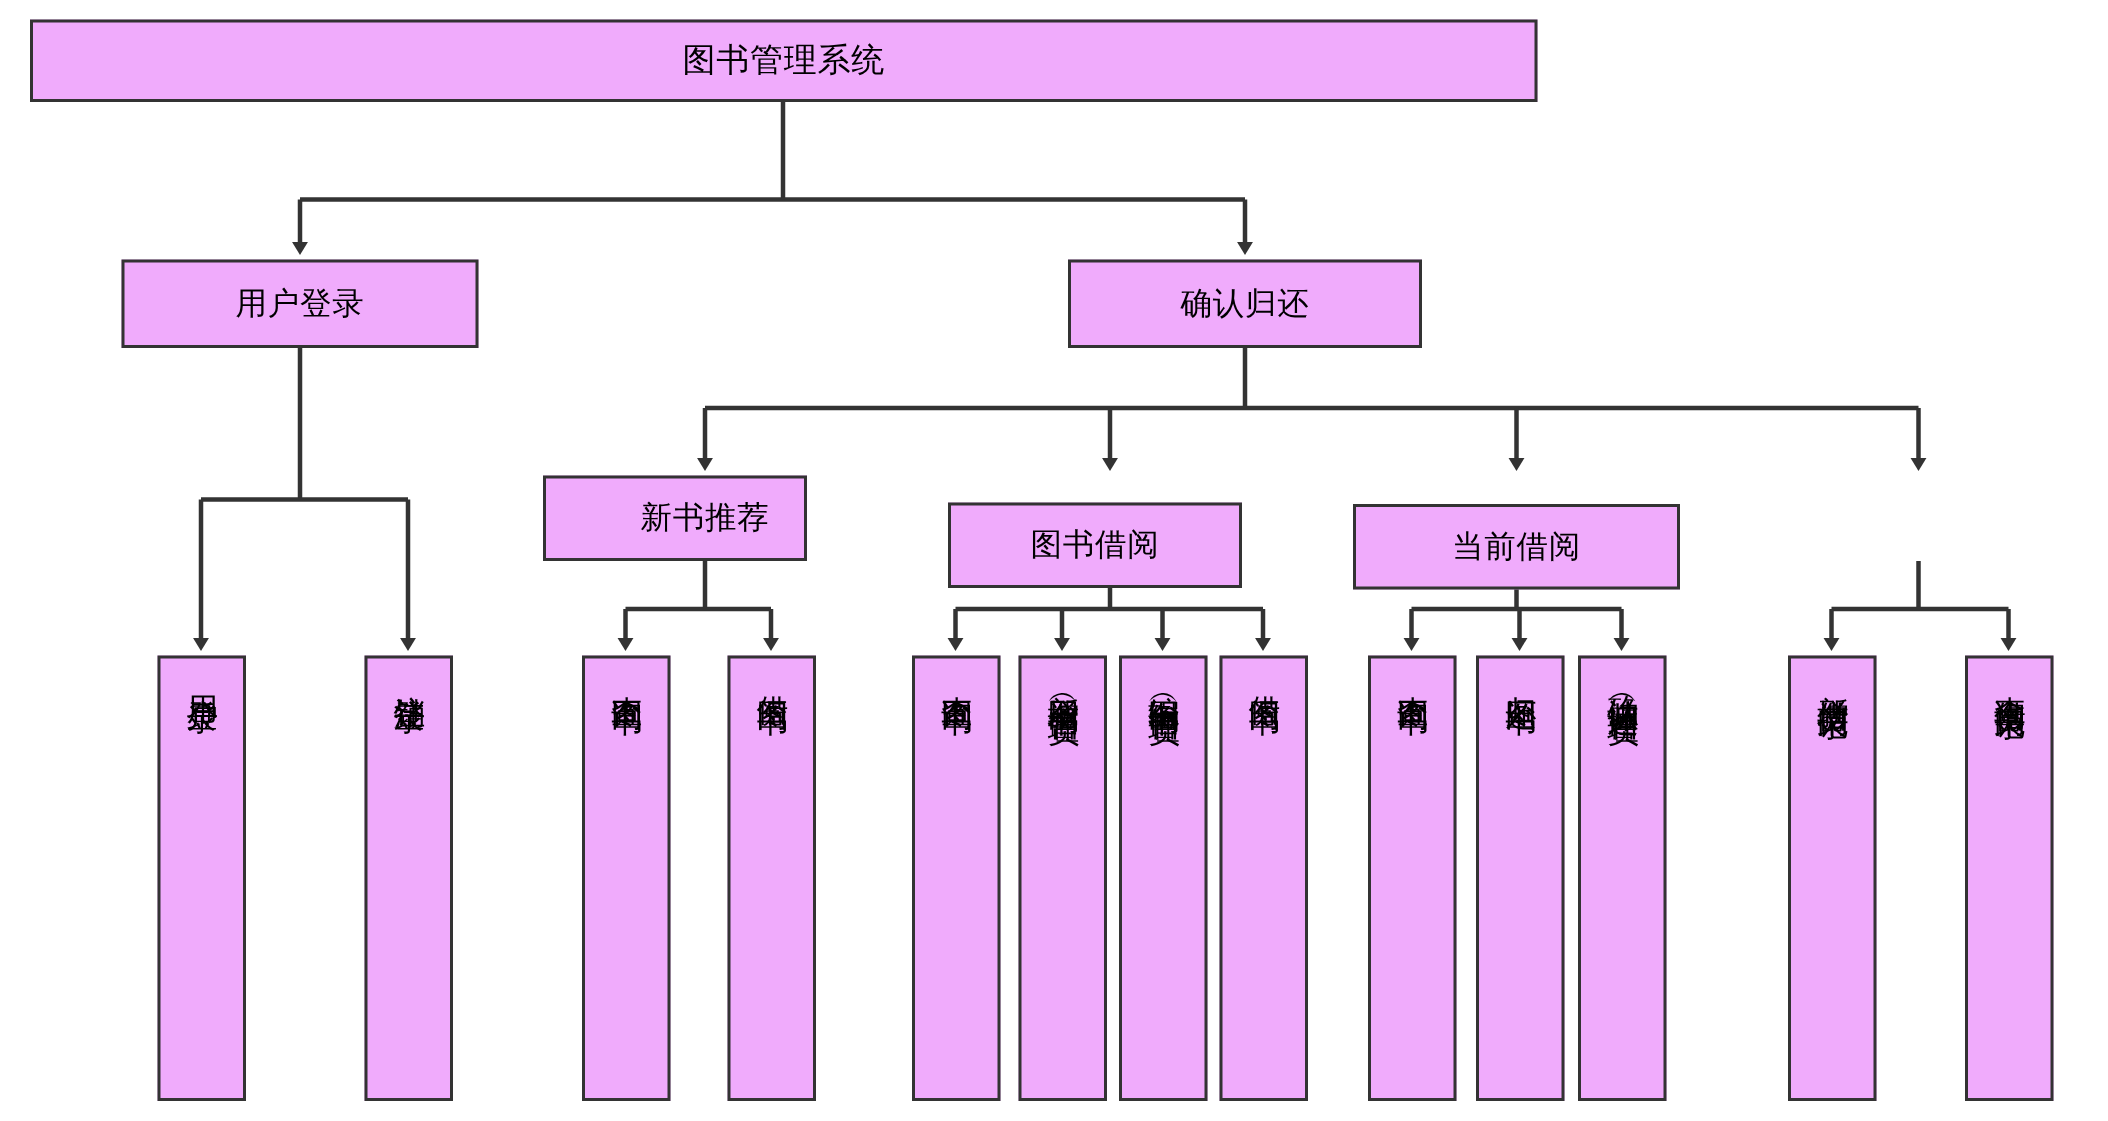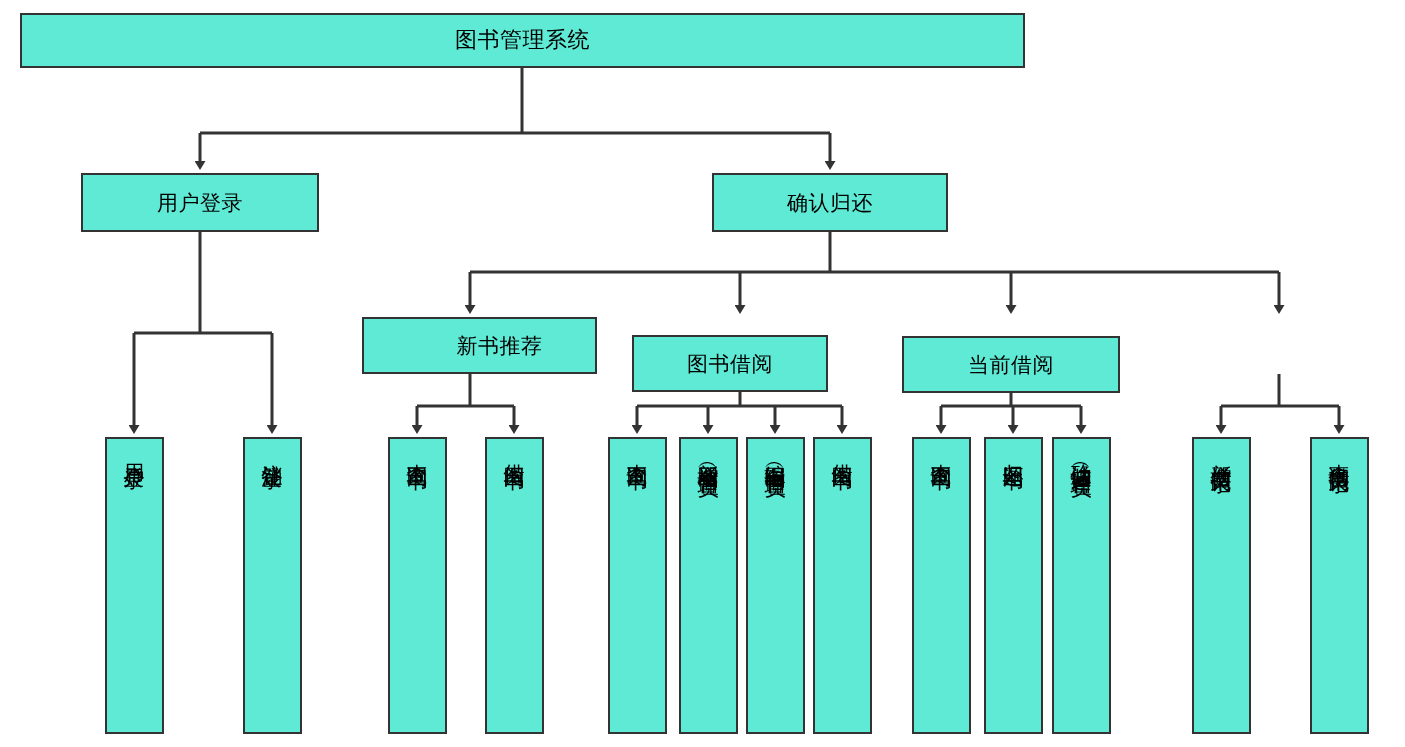--- a/index.html
+++ b/index.html
@@ -22,21 +22,21 @@
     position: absolute;
     left: 0;
     top: 0;
     width: 1405px;
     height: 747px;
     pointer-events: none;
   }
   .node {
     position: absolute;
     box-sizing: border-box;
-    background: #5eead4;
+    background: #f0abfc;
     border: 2px solid #333333;
     display: flex;
     align-items: center;
     justify-content: center;
     color: #000000;
     line-height: 1.12;
   }
   .node .label {
     display: block;
     text-align: center;
@@ -144,21 +144,21 @@
     <span class="label">图书管理系统</span>
   </div>
 
   <div class="node horiz" id="n-l2-0" style="left: 81px; top: 173px; width: 238px; height: 59px;">
     <span class="label">用户登录</span>
   </div>
   <div class="node horiz" id="n-l2-1" style="left: 712px; top: 173px; width: 236px; height: 59px;">
     <span class="label">确认归还</span>
   </div>
 
-  <div class="node horiz" id="n-l3-0" style="left: 362px; top: 317px; width: 235px; height: 57px; padding-left: 40px;">
+  <div class="node horiz" id="n-l3-0" style="left: 362px; top: 317px; width: 176px; height: 57px; padding-left: 40px;">
     <span class="label">新书推荐</span>
   </div>
   <div class="node horiz" id="n-l3-1" style="left: 632px; top: 335px; width: 196px; height: 57px;">
     <span class="label">图书借阅</span>
   </div>
   <div class="node horiz" id="n-l3-2" style="left: 902px; top: 317px; width: 218px; height: 57px; margin-top: 19px;">
     <span class="label">当前借阅</span>
   </div>
 
   <div class="node vert" id="n-leaf-0" style="left: 105px; top: 437px; width: 59px; height: 297px;">

